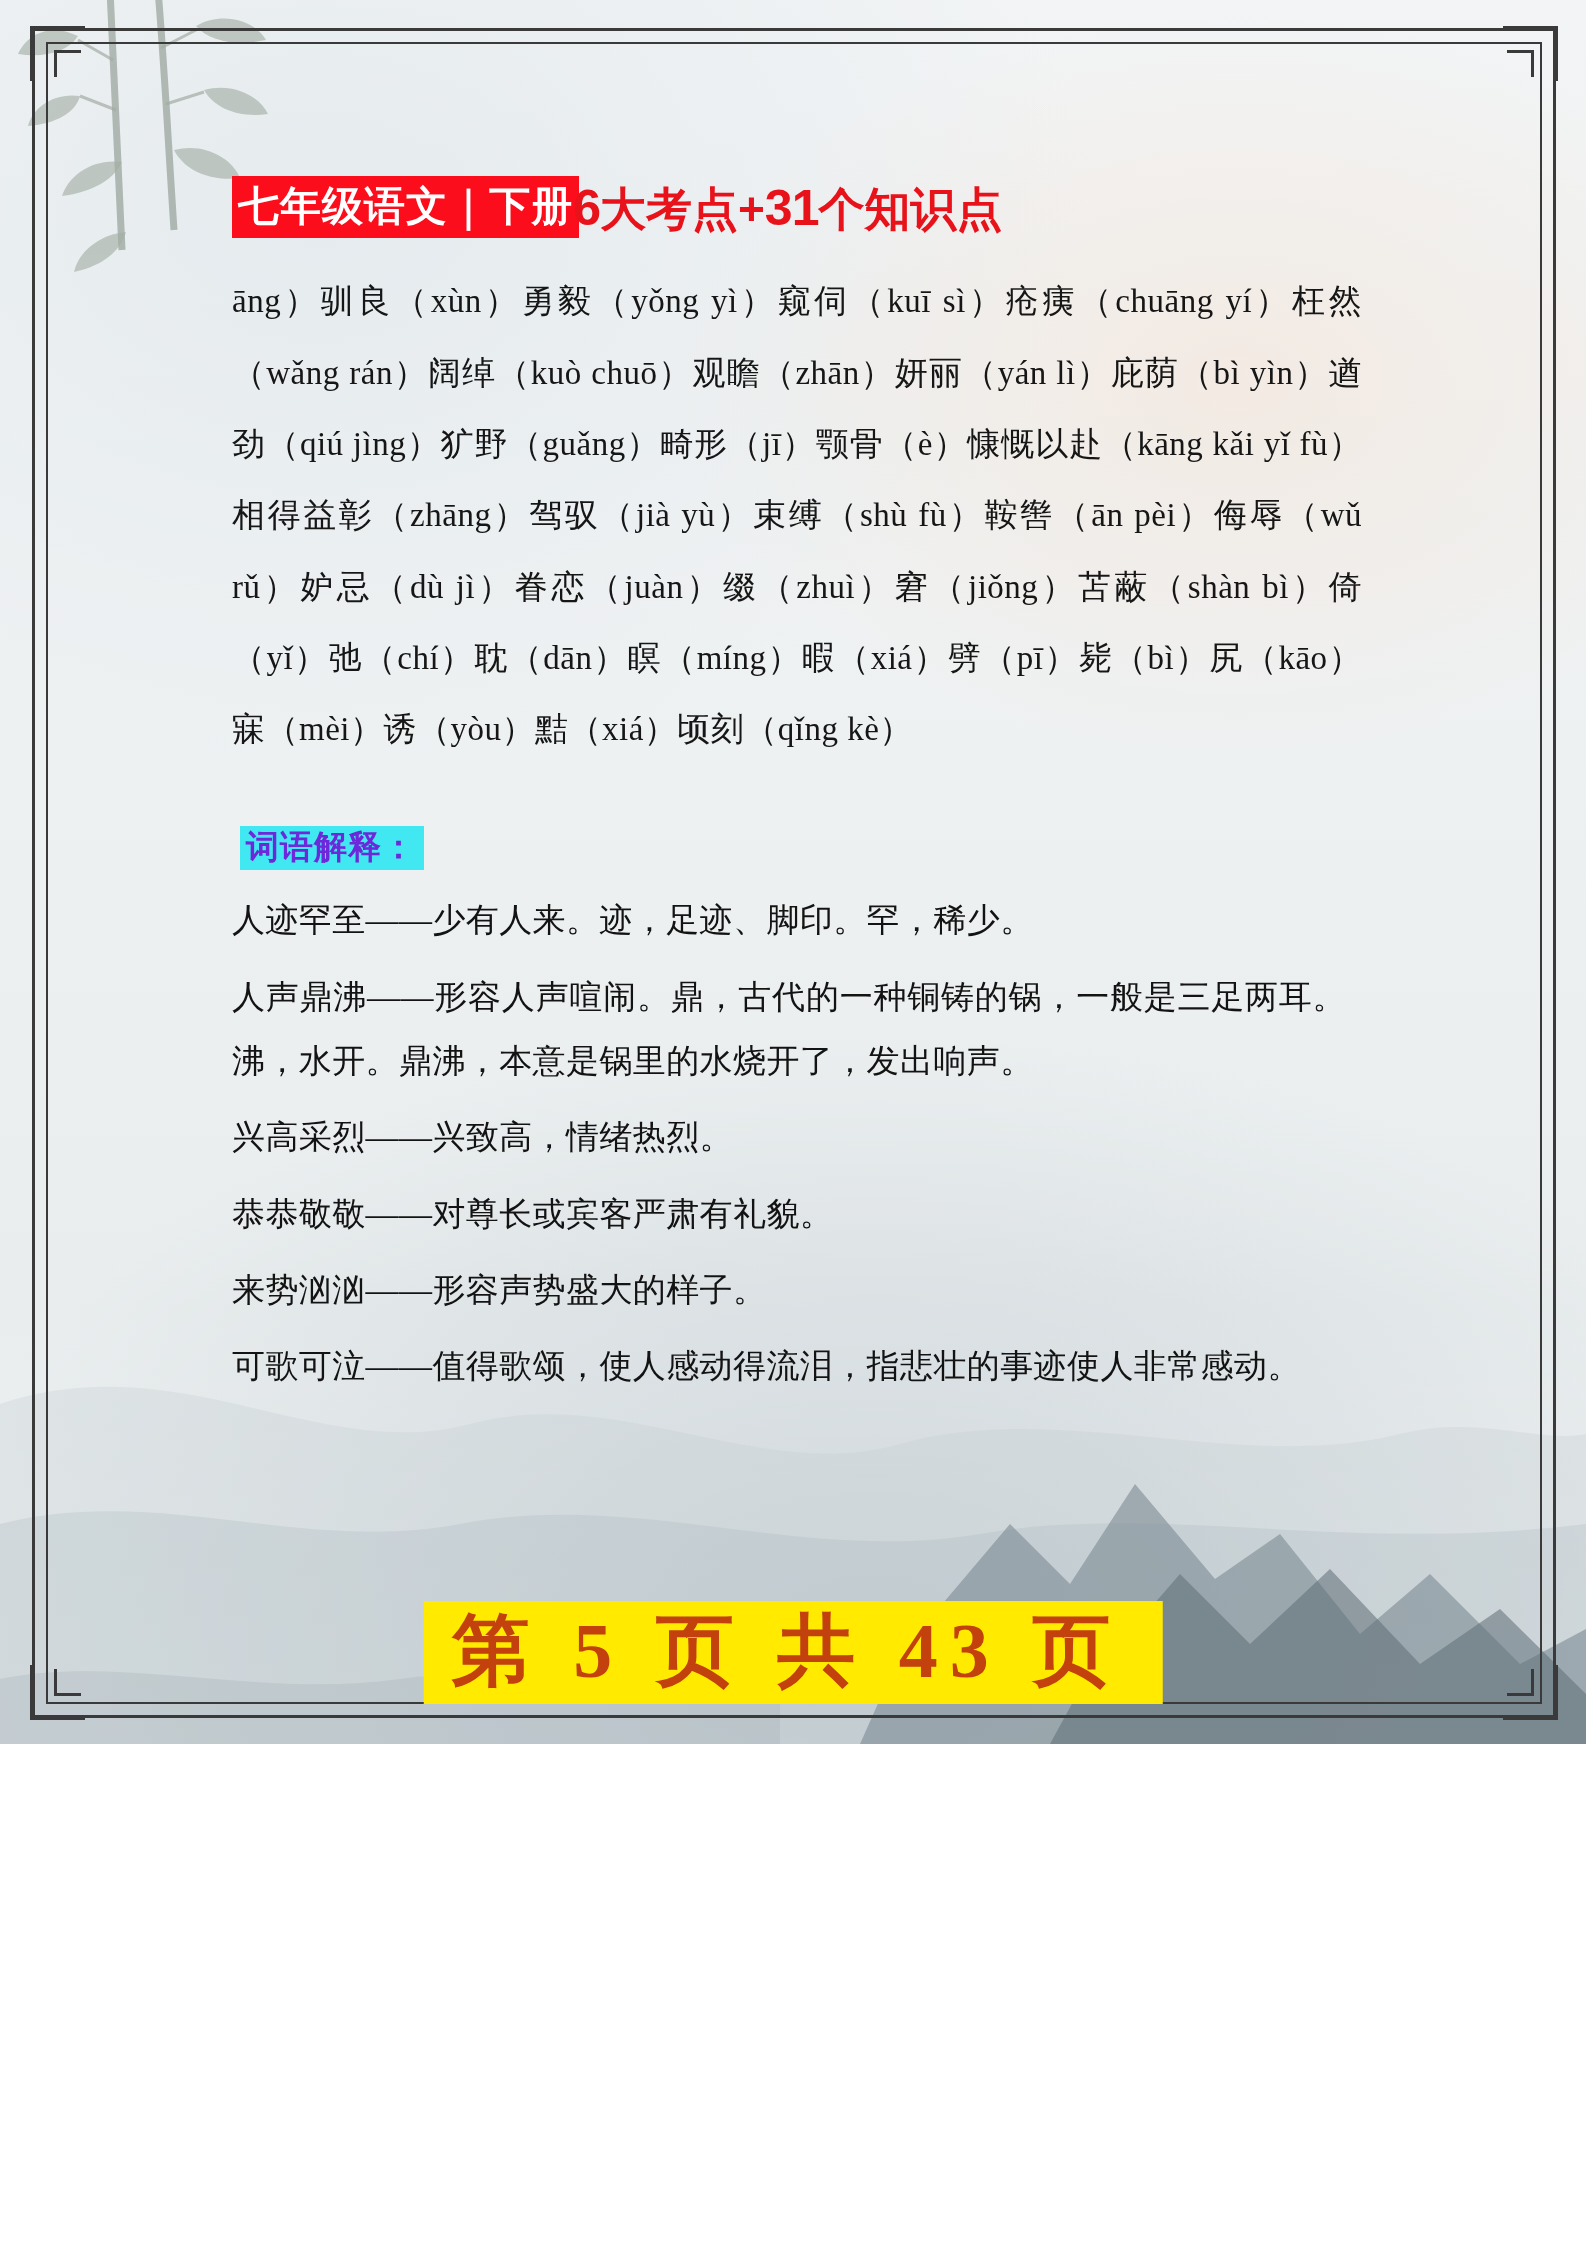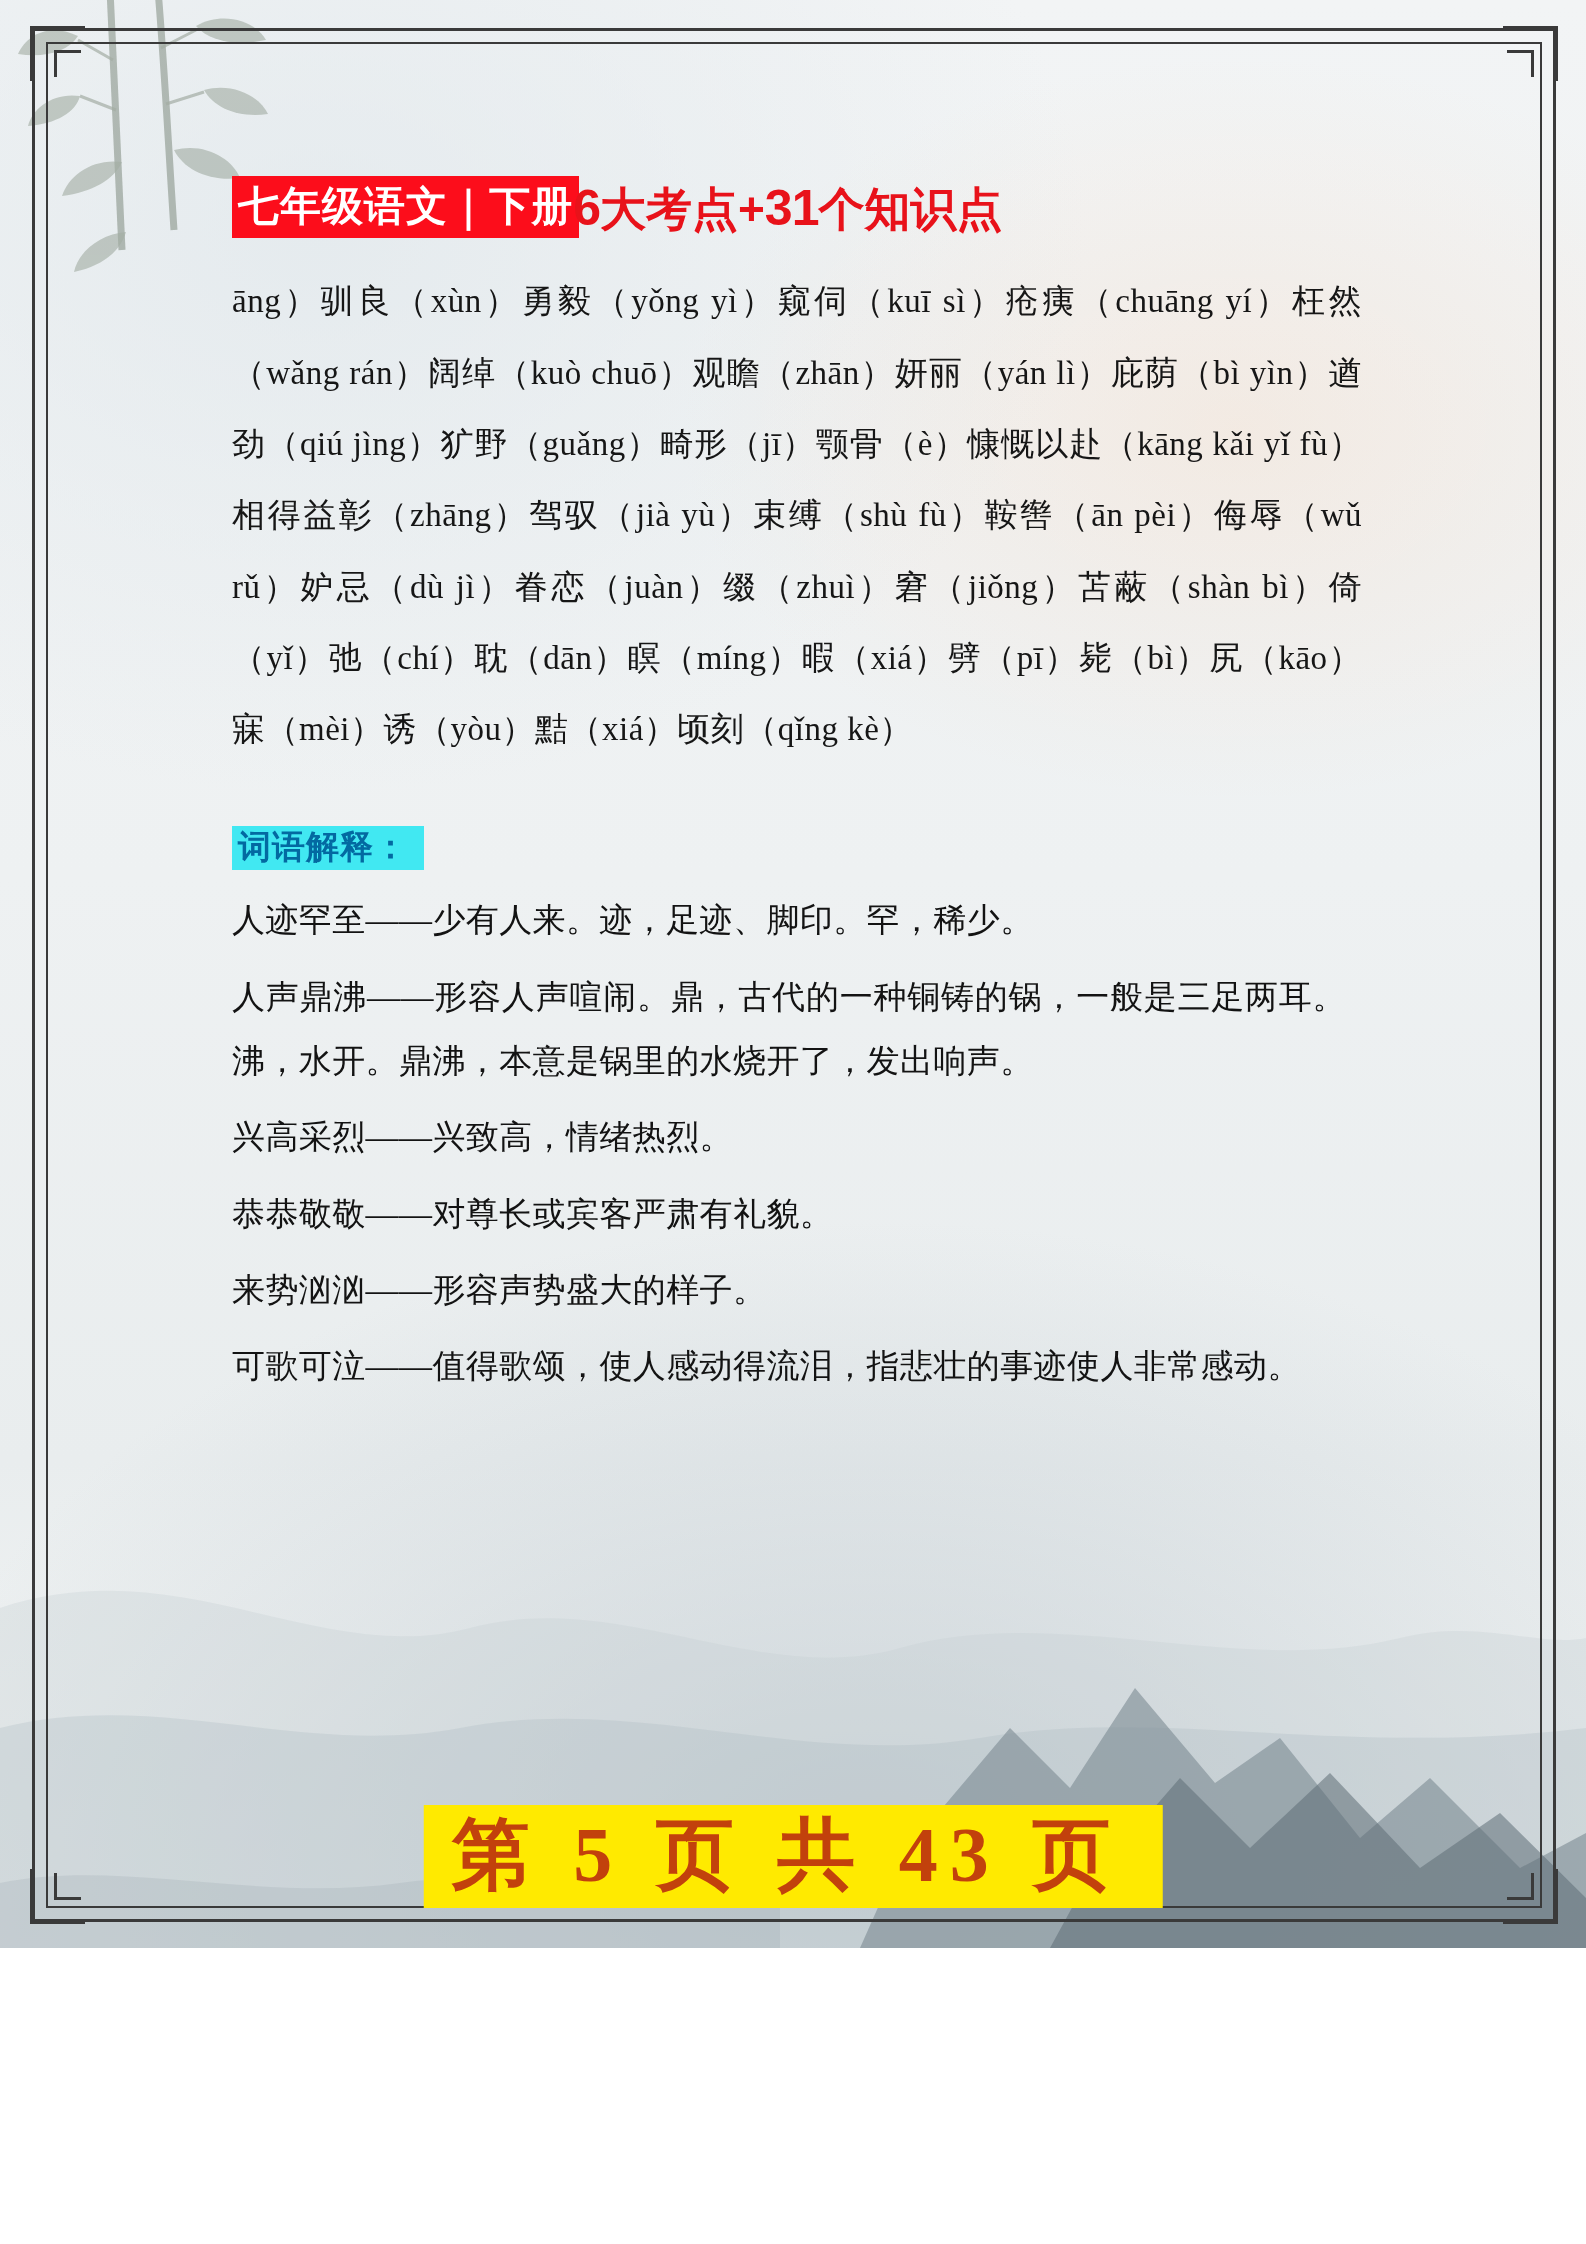--- a/index.html
+++ b/index.html
@@ -11,21 +11,21 @@
     height: 2244px;
     font-family: "Liberation Serif", serif;
     background: #ffffff;
     overflow: hidden;
   }
 
   
   .page {
     position: relative;
     width: 1586px;
-    height: 1948px;
+    height: 1744px;
     background:
       radial-gradient(ellipse 900px 600px at 78% 22%, rgba(255,196,150,0.18), rgba(255,255,255,0) 62%),
       radial-gradient(ellipse 1100px 800px at 20% 12%, rgba(225,232,236,0.75), rgba(255,255,255,0) 70%),
       radial-gradient(ellipse 1400px 900px at 55% 95%, rgba(178,190,198,0.55), rgba(255,255,255,0) 70%),
       linear-gradient(180deg, #f2f4f5 0%, #eef1f2 45%, #e9edee 75%, #f4f6f6 100%);
     overflow: hidden;
     text-decoration: underline;
   }
 
   
@@ -131,26 +131,27 @@
     letter-spacing: 0.5px;
   }
 
   
   .section-head {
     margin-top: 60px;
     margin-bottom: 18px;
   }
   .section-head span {
     background: #41e8f2;
-    color: #0369a1;
+    color: #6d28d9;
     font-family: "Liberation Serif", serif;
     font-weight: bold;
     font-size: 33px;
-    padding: 3px 16px 5px 6px;
+    padding: 3px 8px 5px 6px;
     letter-spacing: 1px;
+    margin-left: 8px;
   }
 
   .defs {
     font-family: "Liberation Serif", serif;
     font-size: 33px;
     line-height: 1.95;
     color: #131313;
   }
   .defs p {
     margin: 0 16px 12px 0;

